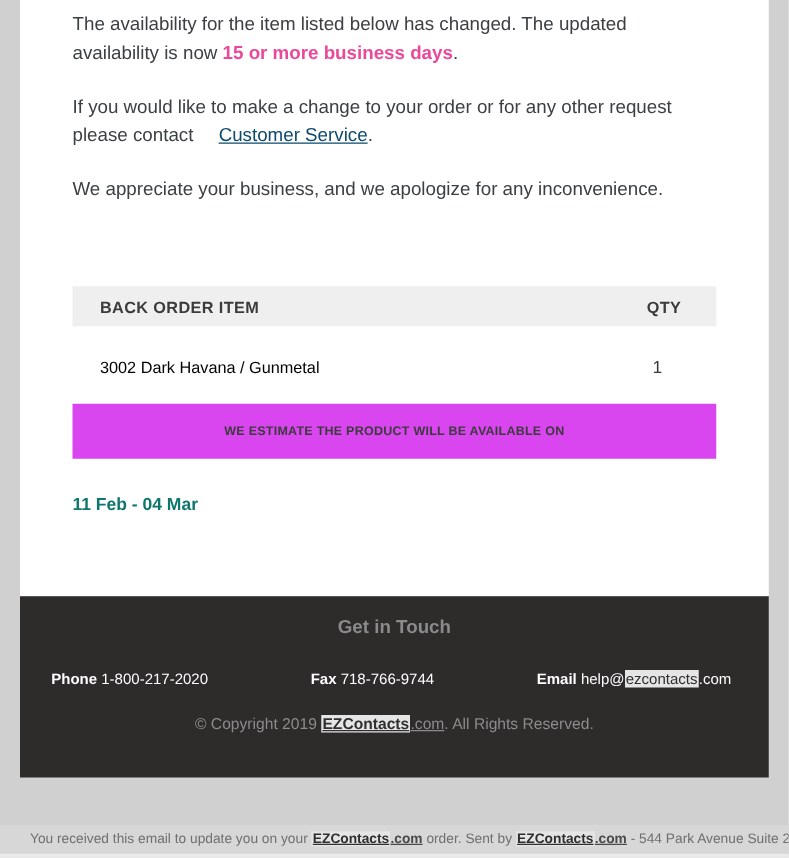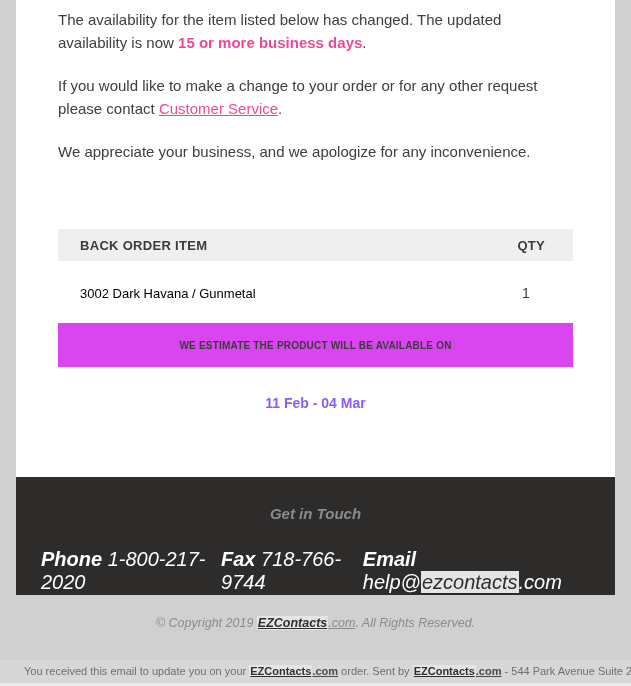--- a/index.html
+++ b/index.html
@@ -15,21 +15,21 @@
     background: #ffffff;
     padding: 8px 42px 66px 42px;
   }
   .para {
     font-size: 15px;
     line-height: 23px;
     color: #3c4043;
     margin-bottom: 20px;
   }
   .para strong { color: #ec4899; }
-  .link { color: #ec4899; text-decoration: underline; cursor: pointer; }
+  .link { color: #0c4a6e; text-decoration: underline; cursor: pointer; margin-left: 16px; }
 
   .table-header {
     margin-top: 66px;
     background: #efefef;
     height: 32px;
     display: flex;
     align-items: center;
     justify-content: space-between;
     padding: 0 28px 0 22px;
     font-weight: bold;
@@ -48,45 +48,43 @@
     height: 44px;
     display: flex;
     align-items: center;
     justify-content: center;
     font-weight: bold;
     font-size: 10px;
     letter-spacing: 0.2px;
     color: #3b3b3b;
   }
   .estimate-date {
-    text-align: center;
     font-weight: bold;
     font-size: 14px;
-    color: #8b5cf6;
+    color: #0f766e;
     margin-top: 28px;
   }
 
   .footer {
     background: #2e2b2b;
-    height: 118px;
-    padding-top: 28px;
-    font-style: italic;
+    height: 145px;
+    padding-top: 16px;
   }
   .footer-heading {
     text-align: center;
     font-weight: bold;
     font-size: 15px;
     color: #8b8b8b;
   }
   .contact-row {
     display: flex;
     justify-content: space-between;
     margin-top: 26px;
     padding: 0 30px 0 25px;
-    font-size: 20px;
+    font-size: 12px;
     color: #ffffff;
   }
   .contact-row strong { color: #ffffff; }
   .hl {
     background: #e5e5e5;
     color: #2f2f2f;
     padding: 0 1px;
   }
   .copyright {
     text-align: center;

